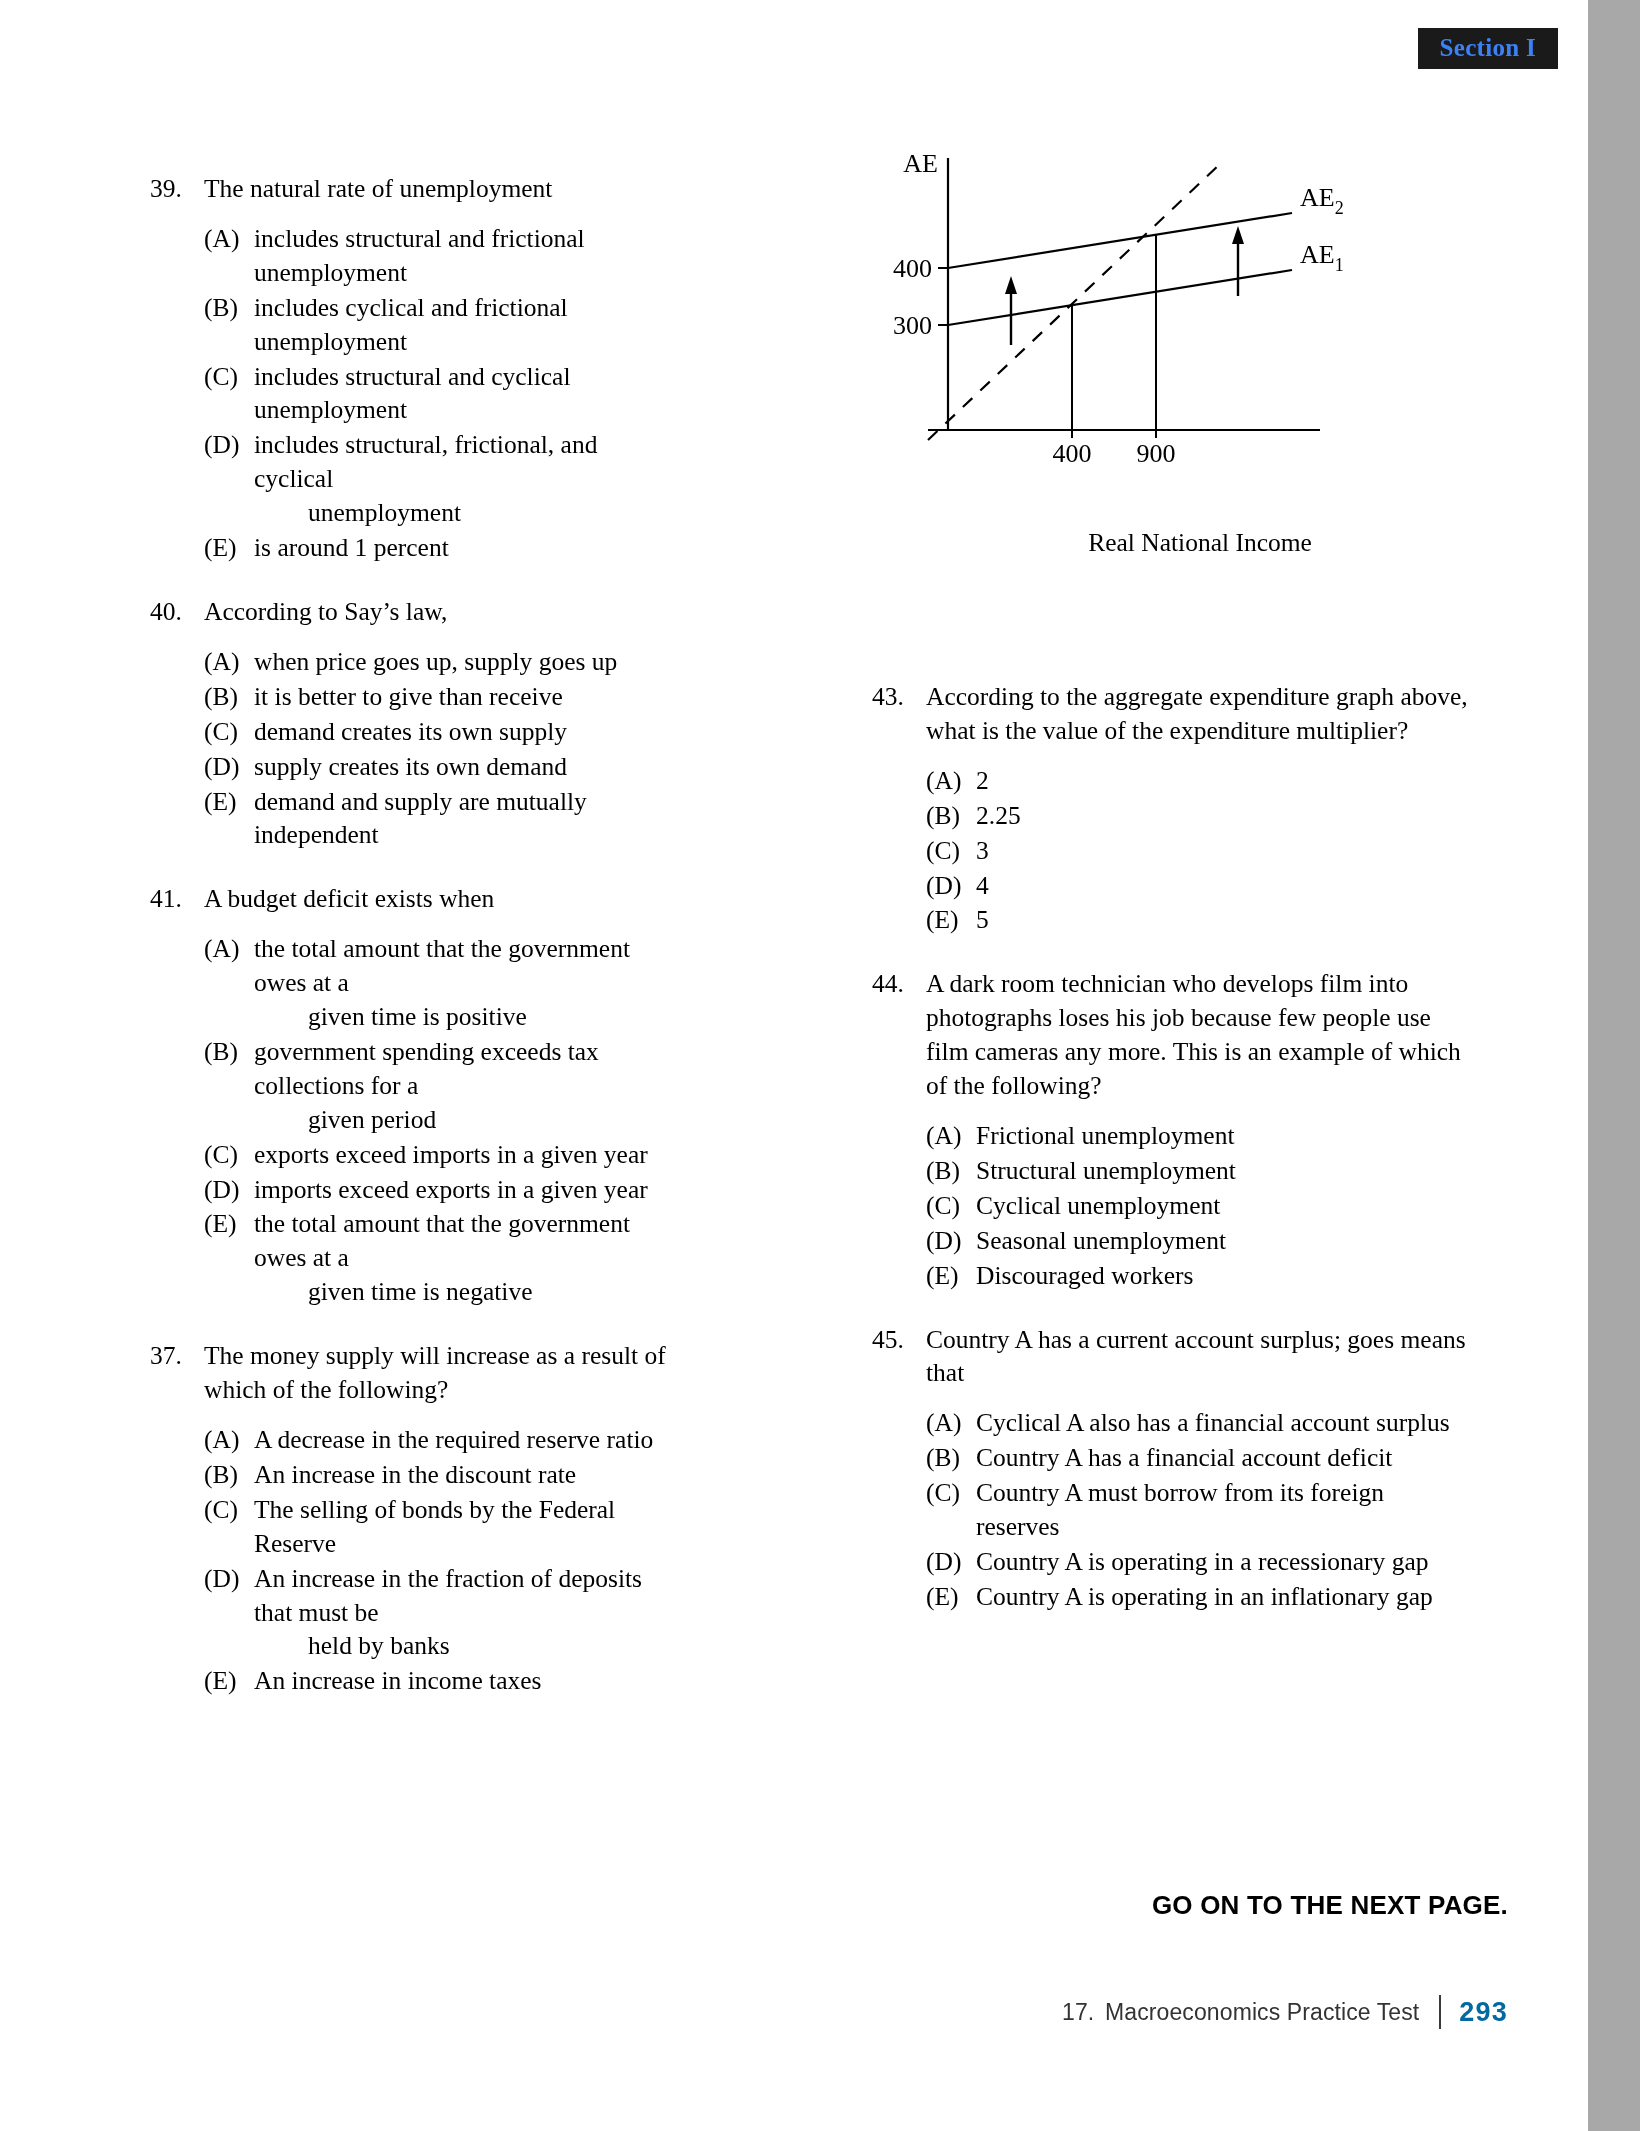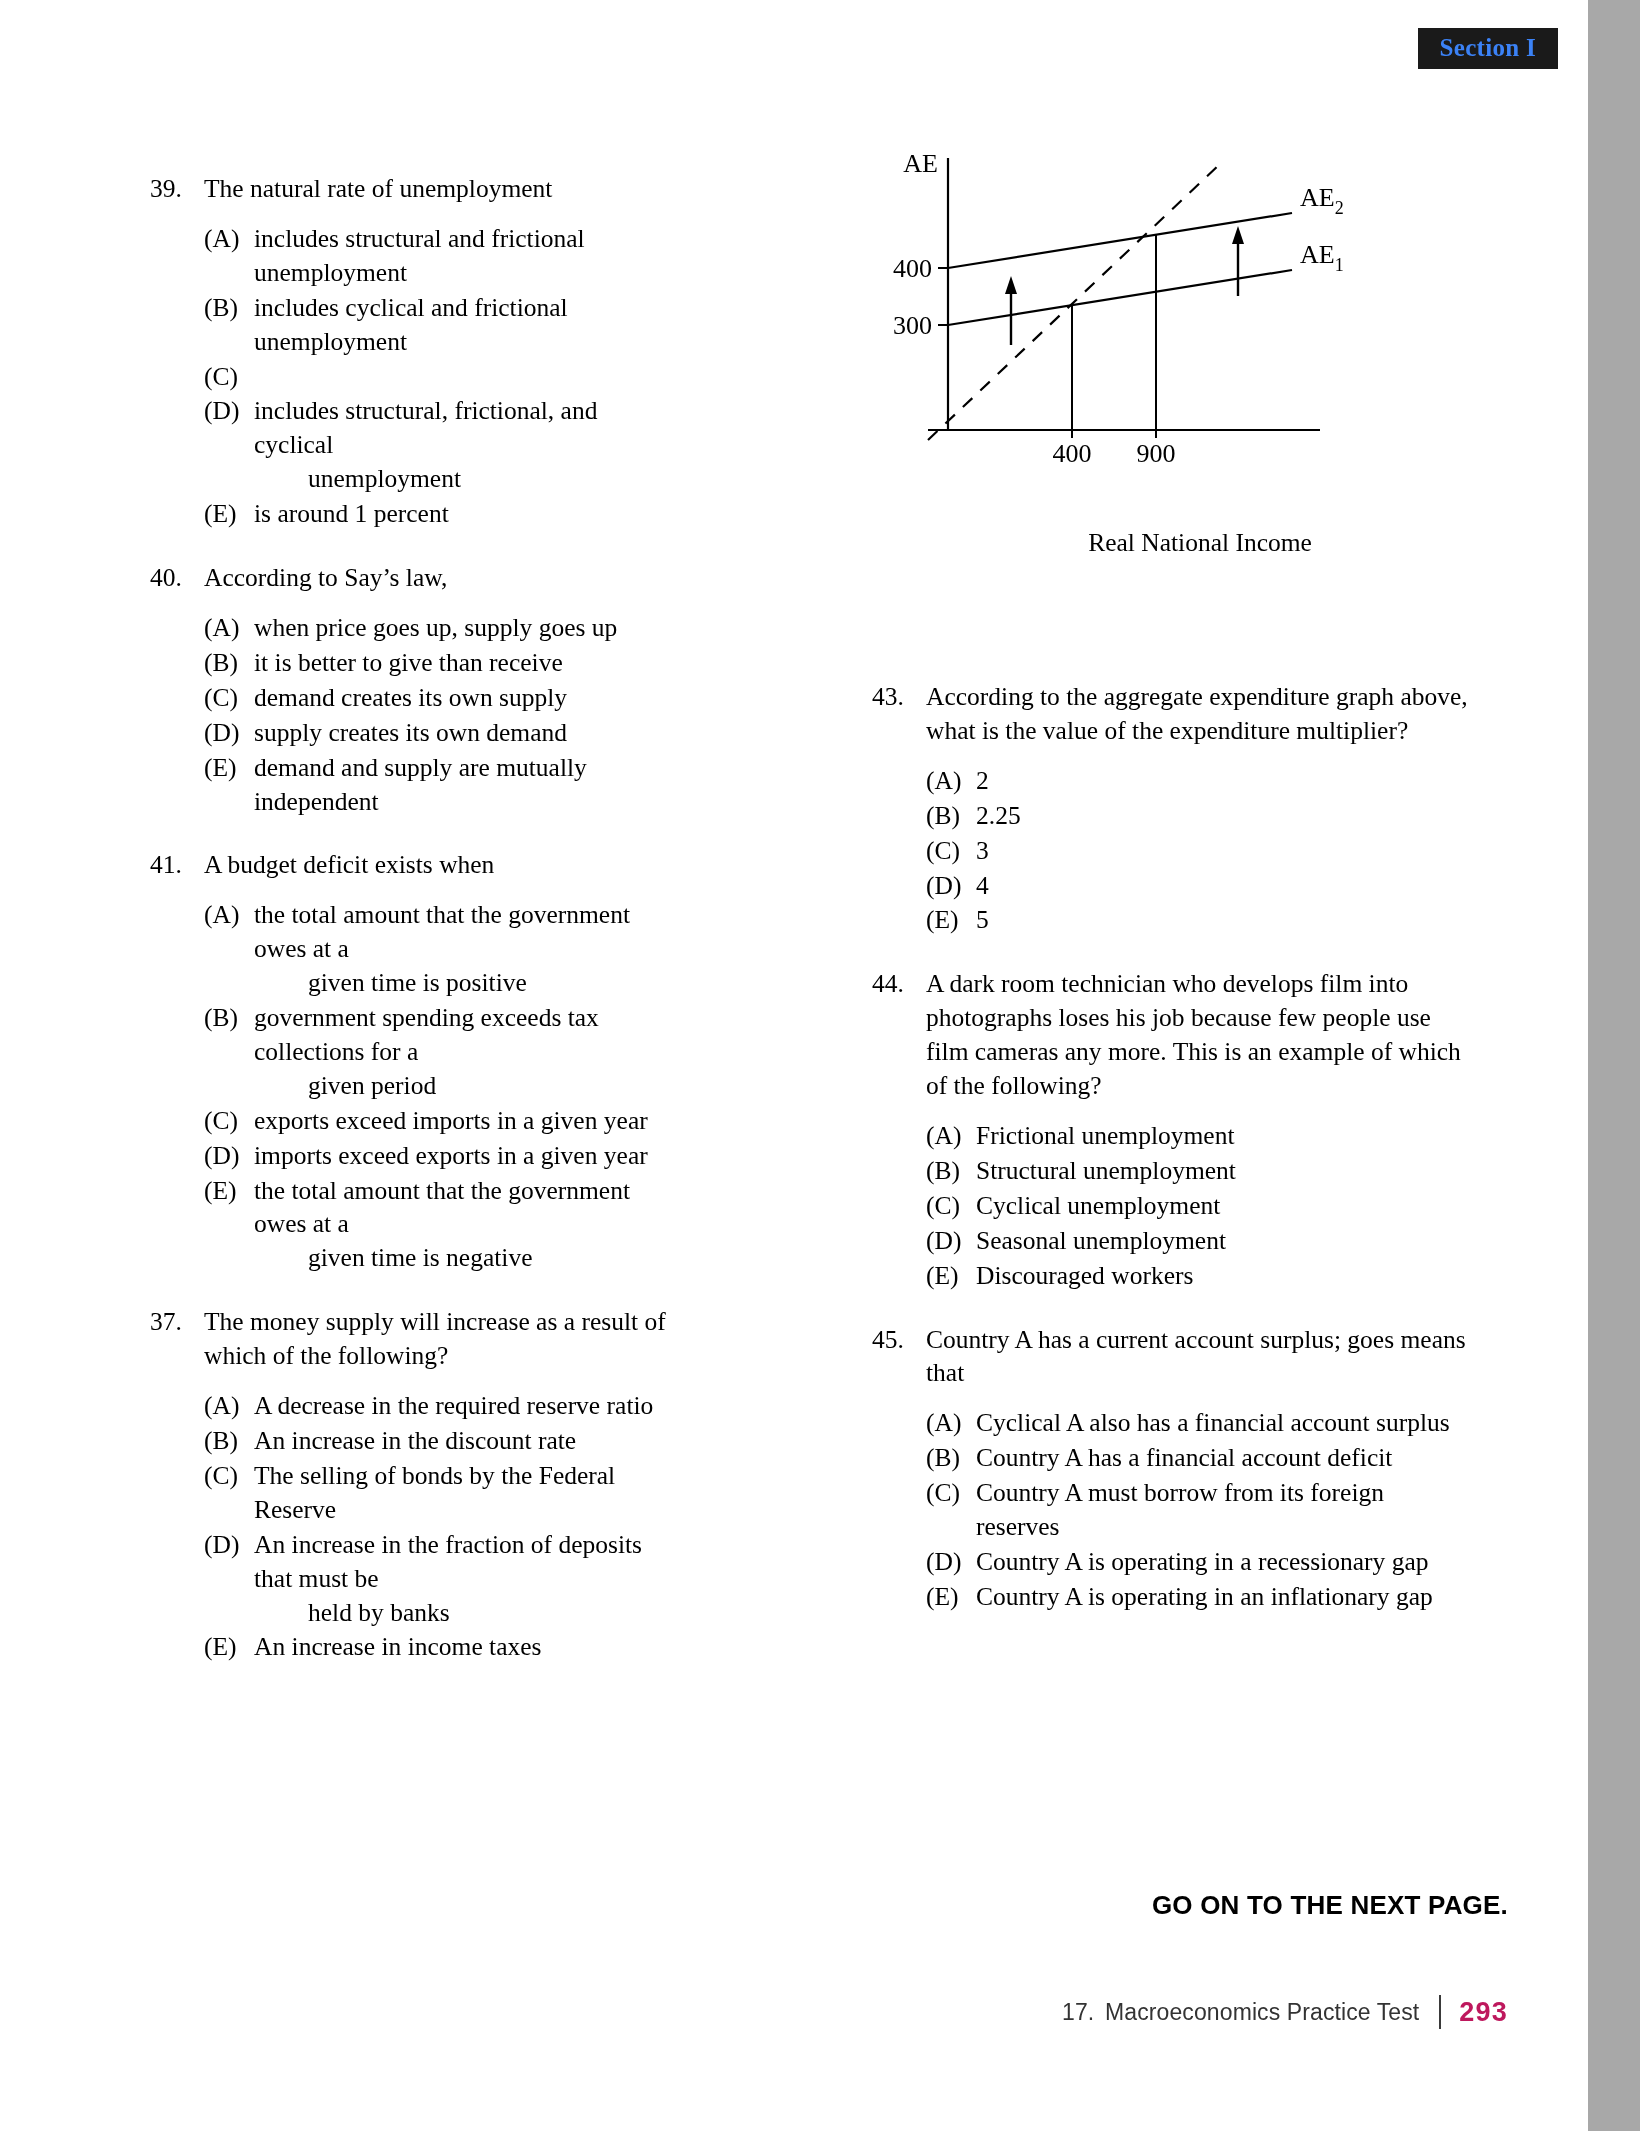--- a/index.html
+++ b/index.html
@@ -141,21 +141,21 @@
   .runfoot .rf-rule {
     display: inline-block;
     width: 2px;
     height: 34px;
     background: #3a3a3a;
     margin: 0 18px 0 20px;
   }
   .runfoot .rf-page {
     font-weight: bold;
     font-size: 27px;
-    color: #be185d;
+    color: #0369a1;
     letter-spacing: 1.2px;
   }
 </style>
 </head>
 <body>
 
 <div class="page">
 
   <div class="edge-strip"></div>
 
@@ -219,20 +219,21 @@
         <div class="choice">
           <span class="clabel">(A)</span>
           <span class="ctext">includes structural and frictional unemployment</span>
         </div>
         <div class="choice">
           <span class="clabel">(B)</span>
           <span class="ctext">includes cyclical and frictional unemployment</span>
         </div>
         <div class="choice">
           <span class="clabel">(C)</span>
+          <span class="ctext">includes structural and cyclical unemployment</span>
         </div>
         <div class="choice">
           <span class="clabel">(D)</span>
           <span class="ctext">
             <span>includes structural, frictional, and cyclical</span>
             <span class="cont">unemployment</span>
           </span>
         </div>
         <div class="choice">
           <span class="clabel">(E)</span>

